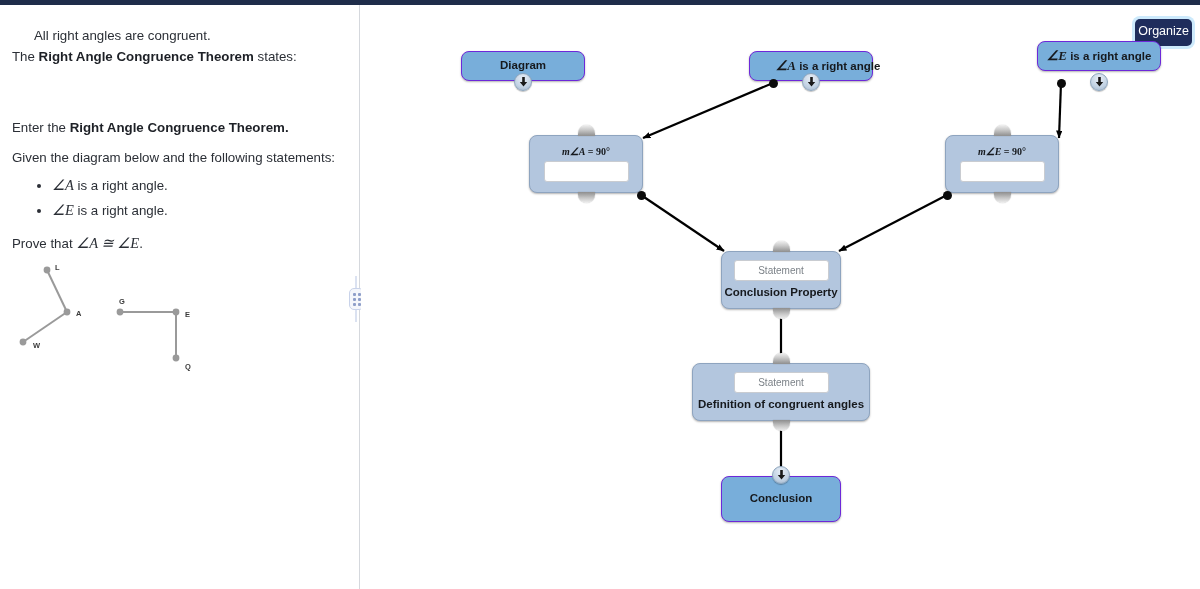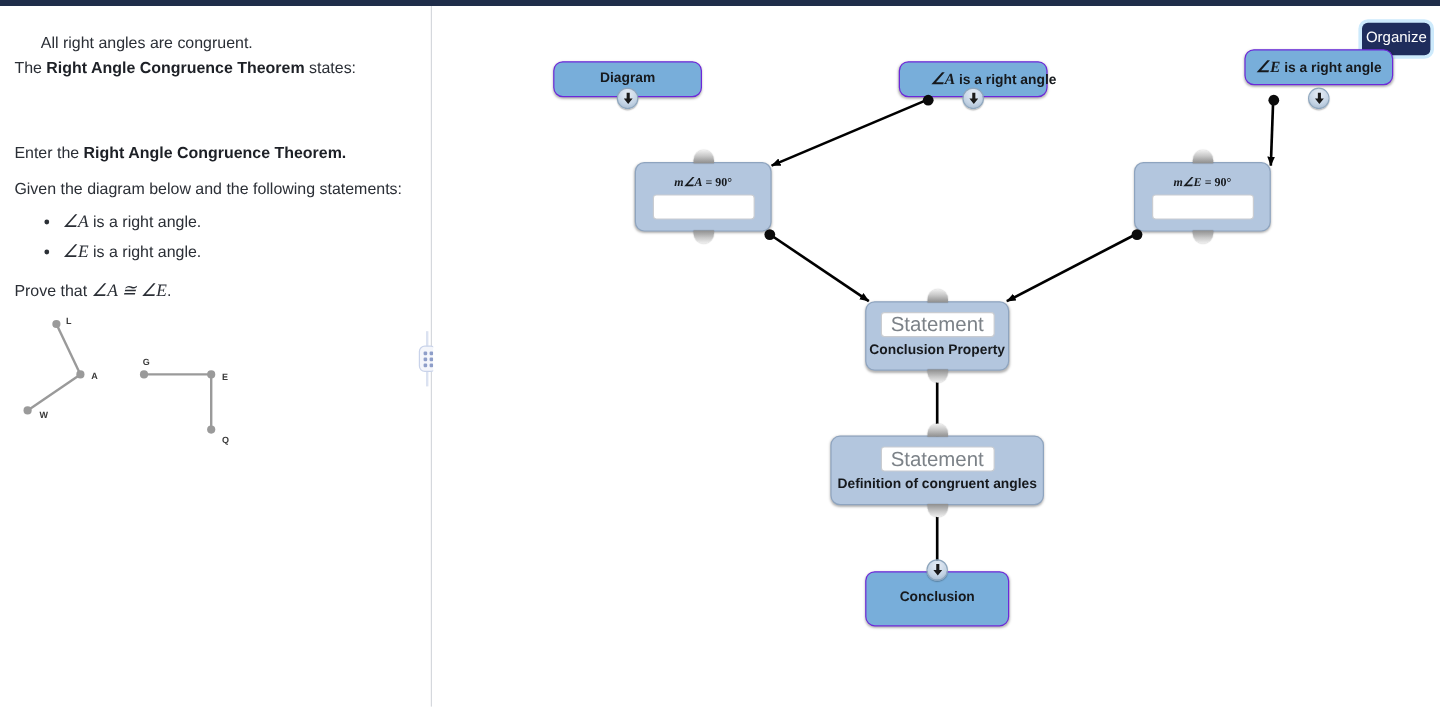--- a/index.html
+++ b/index.html
@@ -103,21 +103,21 @@
     font-family: "Liberation Serif", serif; font-size: 10px;
     font-weight: bold; color: #16191d; font-style: italic;
   }
   .node-label-serif .up { font-style: normal; }
   .input-box {
     background: #ffffff; border: 1px solid #c9ccd1; border-radius: 3px;
     height: 21px; display: flex; align-items: center; justify-content: center;
   }
   .input-box.wide { width: 85px; }
   .input-box.stmt { width: 95px; }
-  .input-ph { font-size: 17px; color: #7c8288; font-family: "Liberation Sans", sans-serif; }
+  .input-ph { font-size: 10px; color: #7c8288; font-family: "Liberation Sans", sans-serif; }
 
   
   .port-arrow {
     position: absolute; width: 18px; height: 18px; border-radius: 50%;
     background: radial-gradient(circle at 50% 28%, #e8eef6 0%, #c3d3e4 60%, #9db2c9 100%);
     border: 1px solid #8ea6bd;
     display: flex; align-items: center; justify-content: center;
     box-shadow: 0 1px 1px rgba(0,0,0,.25);
   }
   .port-arrow svg { display: block; }

